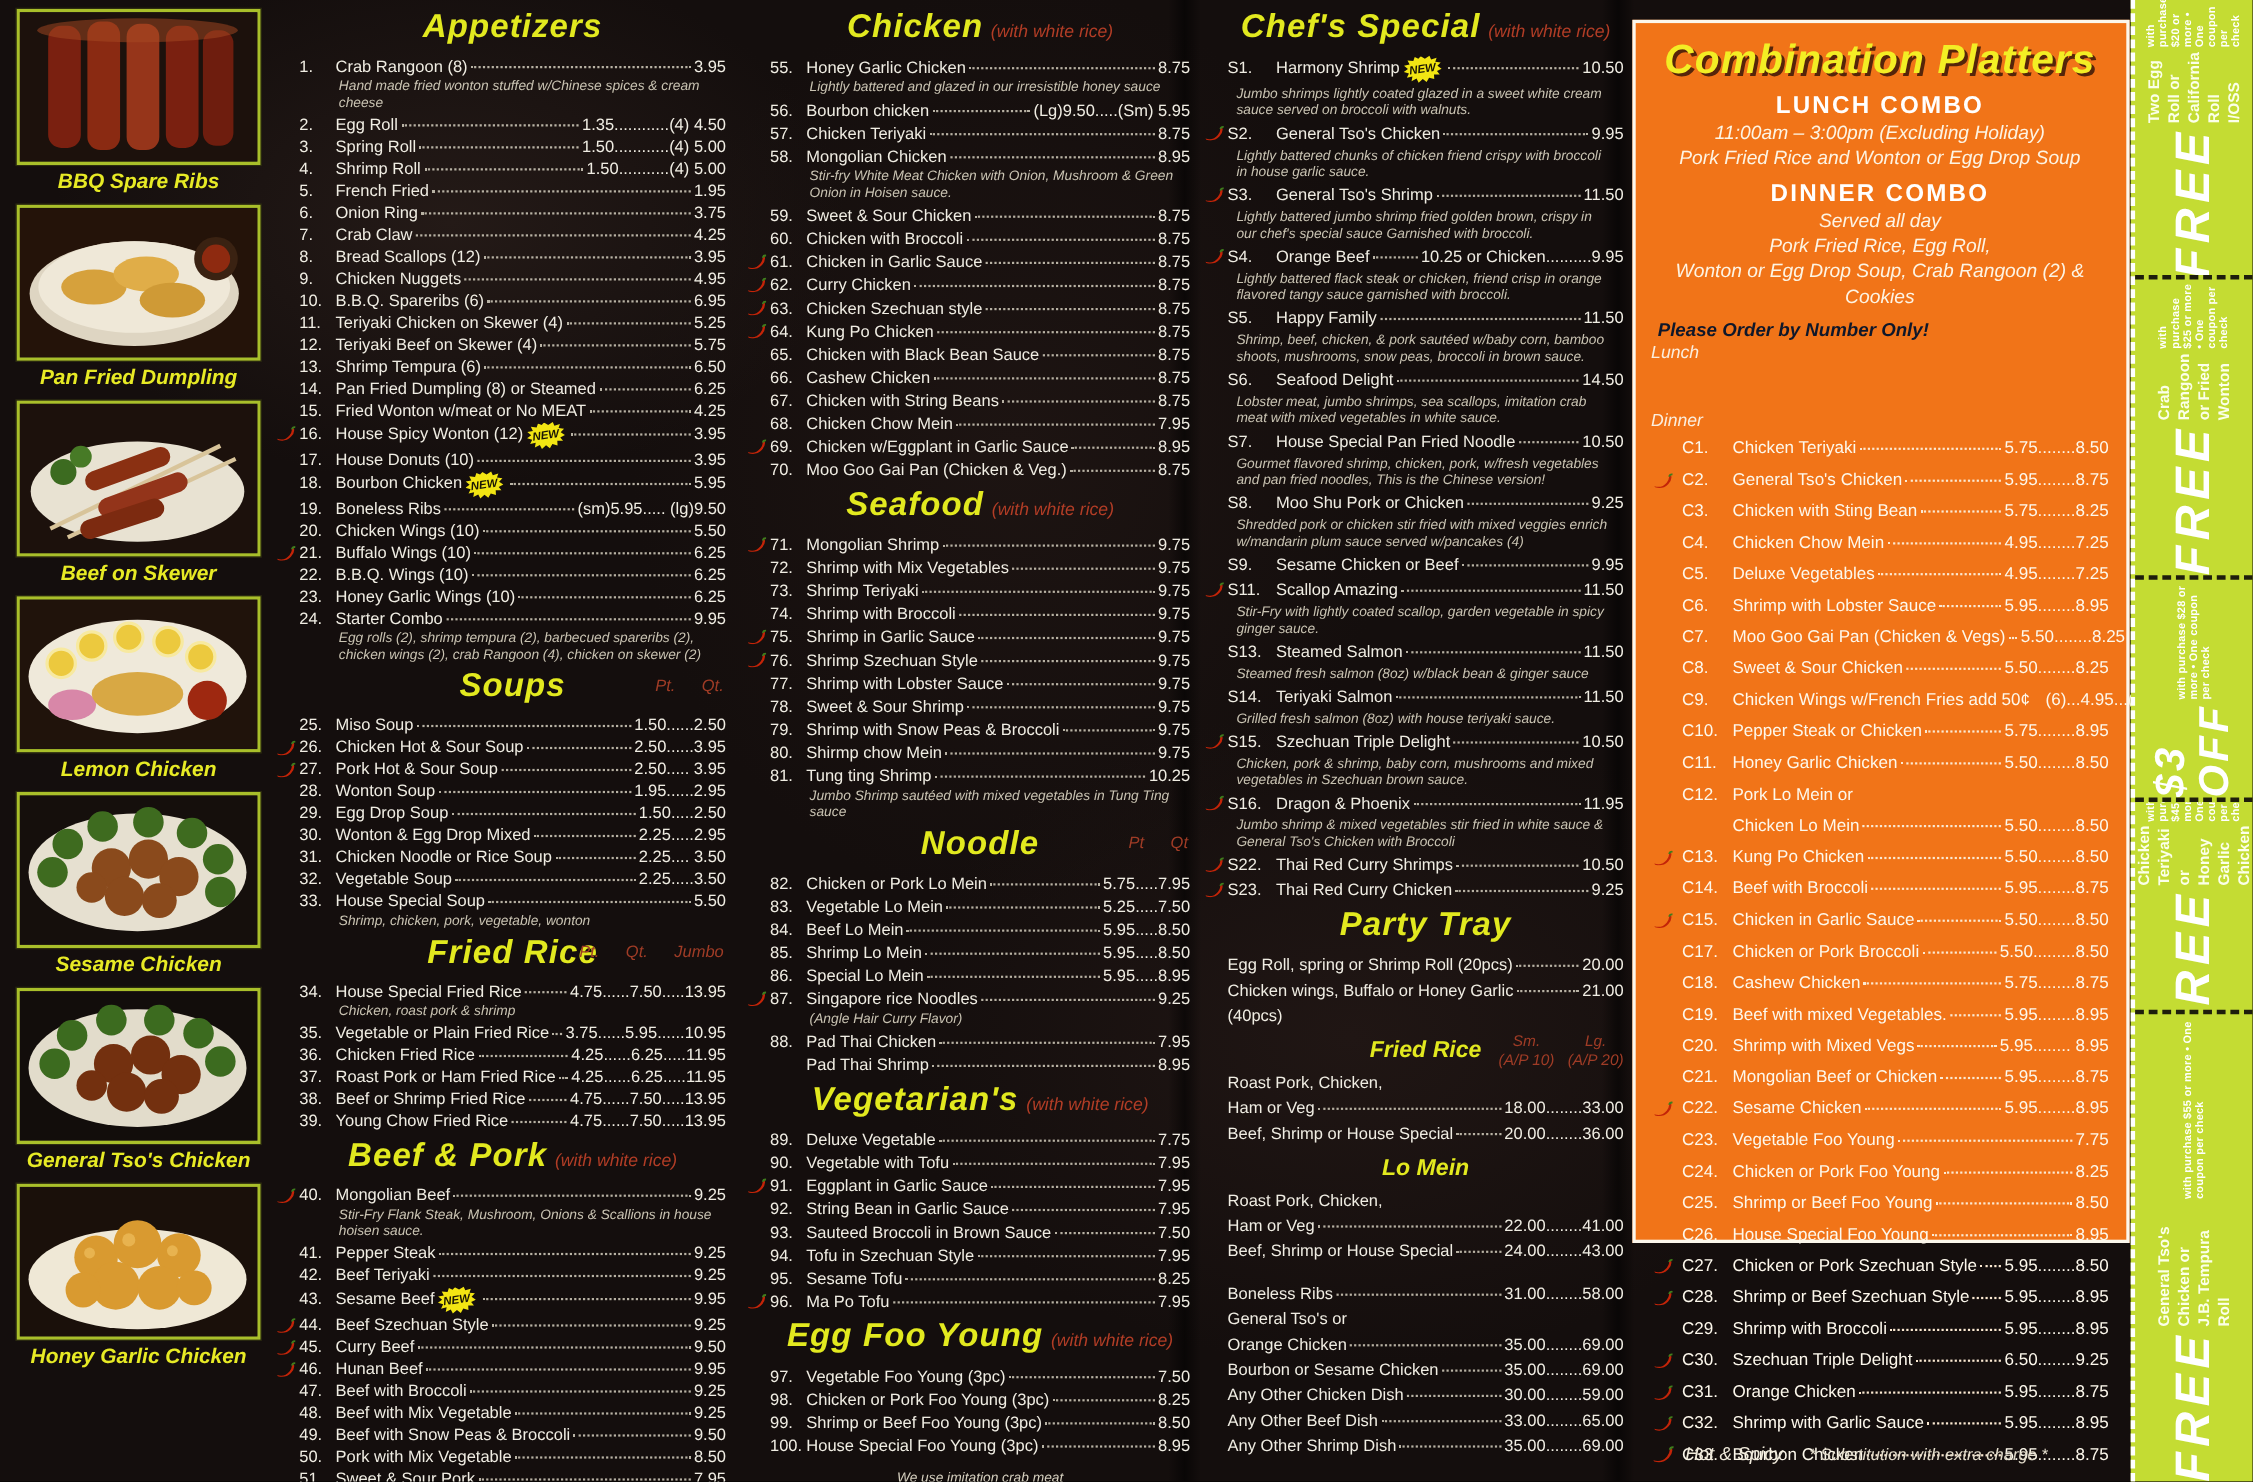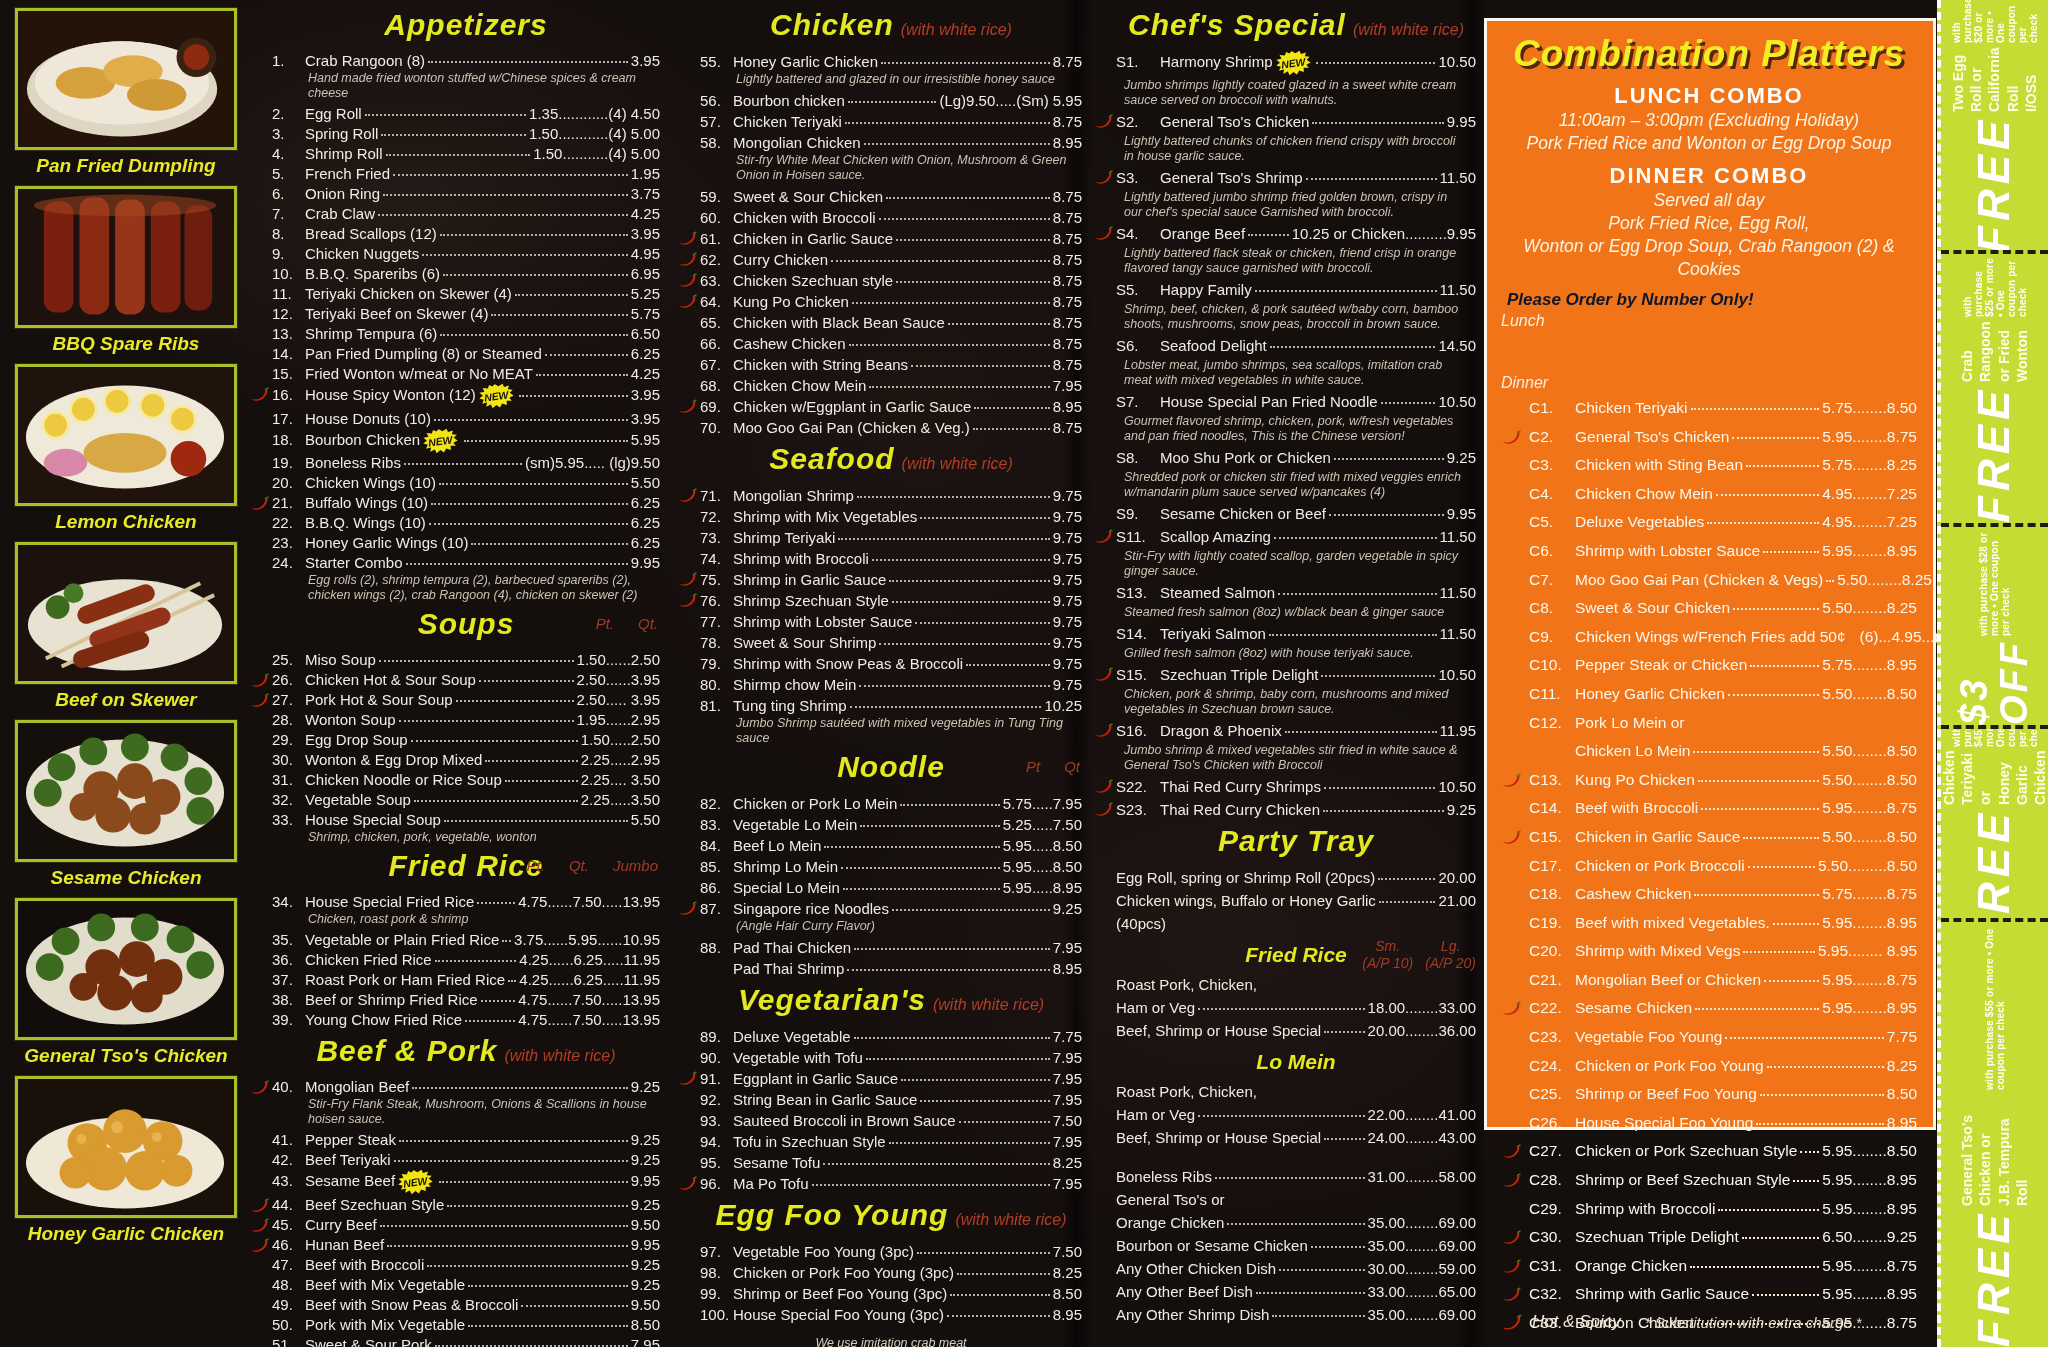--- a/index.html
+++ b/index.html
@@ -80,80 +80,80 @@
   .c-cond{font-size:10px;font-weight:bold;letter-spacing:0.2px;}
 </style>
 </head>
 <body>
 
 <div class="page">
   <div class="photo-col" id="photo-col">
       <div class="photo-block">
         <div class="photo">
           <svg viewBox="0 0 218 136">
+            <rect width="218" height="136" fill="#1c110c"></rect>
+            <rect x="26" y="12" width="30" height="112" rx="12" fill="#7a2010"></rect>
+            <rect x="62" y="8" width="30" height="118" rx="12" fill="#8a2a12"></rect>
+            <rect x="98" y="10" width="30" height="116" rx="12" fill="#96351a"></rect>
+            <rect x="134" y="12" width="30" height="112" rx="12" fill="#7a2010"></rect>
+            <rect x="168" y="16" width="28" height="106" rx="12" fill="#6e1d0e"></rect>
+            <ellipse cx="108" cy="16" rx="92" ry="11" fill="#a84a22" opacity="0.5"></ellipse>
+          </svg>
+        </div>
+        <div class="photo-label">BBQ Spare Ribs</div>
+      </div>
+      <div class="photo-block">
+        <div class="photo">
+          <svg viewBox="0 0 218 136">
             <rect width="218" height="136" fill="#241309"></rect>
             <ellipse cx="105" cy="78" rx="96" ry="48" fill="#ded5c2"></ellipse>
             <ellipse cx="105" cy="72" rx="88" ry="42" fill="#efe8d8"></ellipse>
             <ellipse cx="68" cy="72" rx="30" ry="16" fill="#d6a13c"></ellipse>
             <ellipse cx="116" cy="60" rx="30" ry="16" fill="#e0ad48"></ellipse>
             <ellipse cx="140" cy="84" rx="30" ry="16" fill="#cf9a36"></ellipse>
             <circle cx="180" cy="46" r="20" fill="#3a2212"></circle>
             <circle cx="180" cy="46" r="13" fill="#8e2a10"></circle>
           </svg>
         </div>
         <div class="photo-label">Pan Fried Dumpling</div>
       </div>
       <div class="photo-block">
         <div class="photo">
           <svg viewBox="0 0 218 136">
             <rect width="218" height="136" fill="#1c110c"></rect>
-            <rect x="26" y="12" width="30" height="112" rx="12" fill="#7a2010"></rect>
-            <rect x="62" y="8" width="30" height="118" rx="12" fill="#8a2a12"></rect>
-            <rect x="98" y="10" width="30" height="116" rx="12" fill="#96351a"></rect>
-            <rect x="134" y="12" width="30" height="112" rx="12" fill="#7a2010"></rect>
-            <rect x="168" y="16" width="28" height="106" rx="12" fill="#6e1d0e"></rect>
-            <ellipse cx="108" cy="16" rx="92" ry="11" fill="#a84a22" opacity="0.5"></ellipse>
+            <ellipse cx="108" cy="80" rx="98" ry="46" fill="#e8e2d2"></ellipse>
+            <line x1="28" y1="114" x2="184" y2="38" stroke="#d8c49a" stroke-width="4"></line>
+            <line x1="44" y1="122" x2="198" y2="50" stroke="#d8c49a" stroke-width="4"></line>
+            <rect x="58" y="50" width="82" height="18" rx="9" fill="#8a3012" transform="rotate(-20 99 59)"></rect>
+            <rect x="70" y="74" width="86" height="18" rx="9" fill="#93341a" transform="rotate(-20 113 83)"></rect>
+            <rect x="54" y="96" width="80" height="18" rx="9" fill="#7c2a10" transform="rotate(-18 94 105)"></rect>
+            <circle cx="40" cy="62" r="12" fill="#3c6b20"></circle>
+            <circle cx="56" cy="48" r="10" fill="#477a26"></circle>
           </svg>
         </div>
-        <div class="photo-label">BBQ Spare Ribs</div>
+        <div class="photo-label">Beef on Skewer</div>
       </div>
       <div class="photo-block">
         <div class="photo">
           <svg viewBox="0 0 218 136">
             <rect width="218" height="136" fill="#20130b"></rect>
             <ellipse cx="108" cy="70" rx="100" ry="52" fill="#efe9da"></ellipse>
             <g fill="#ecc93e" stroke="#f7e9a0" stroke-width="3">
               <circle cx="38" cy="58" r="13"></circle>
               <circle cx="66" cy="42" r="13"></circle>
               <circle cx="100" cy="34" r="13"></circle>
               <circle cx="136" cy="38" r="13"></circle>
               <circle cx="166" cy="52" r="13"></circle>
             </g>
             <circle cx="172" cy="92" r="18" fill="#9e2810"></circle>
             <ellipse cx="48" cy="96" rx="22" ry="14" fill="#d887a8"></ellipse>
             <ellipse cx="108" cy="86" rx="42" ry="20" fill="#d8a844"></ellipse>
           </svg>
         </div>
         <div class="photo-label">Lemon Chicken</div>
-      </div>
-      <div class="photo-block">
-        <div class="photo">
-          <svg viewBox="0 0 218 136">
-            <rect width="218" height="136" fill="#1c110c"></rect>
-            <ellipse cx="108" cy="80" rx="98" ry="46" fill="#e8e2d2"></ellipse>
-            <line x1="28" y1="114" x2="184" y2="38" stroke="#d8c49a" stroke-width="4"></line>
-            <line x1="44" y1="122" x2="198" y2="50" stroke="#d8c49a" stroke-width="4"></line>
-            <rect x="58" y="50" width="82" height="18" rx="9" fill="#8a3012" transform="rotate(-20 99 59)"></rect>
-            <rect x="70" y="74" width="86" height="18" rx="9" fill="#93341a" transform="rotate(-20 113 83)"></rect>
-            <rect x="54" y="96" width="80" height="18" rx="9" fill="#7c2a10" transform="rotate(-18 94 105)"></rect>
-            <circle cx="40" cy="62" r="12" fill="#3c6b20"></circle>
-            <circle cx="56" cy="48" r="10" fill="#477a26"></circle>
-          </svg>
-        </div>
-        <div class="photo-label">Beef on Skewer</div>
       </div>
       <div class="photo-block">
         <div class="photo">
           <svg viewBox="0 0 218 136">
             <rect width="218" height="136" fill="#150f0c"></rect>
             <ellipse cx="108" cy="70" rx="100" ry="54" fill="#e6e0d0"></ellipse>
             <g fill="#3e6b1f">
               <circle cx="30" cy="70" r="14"></circle>
               <circle cx="44" cy="44" r="14"></circle>
               <circle cx="76" cy="28" r="14"></circle>

